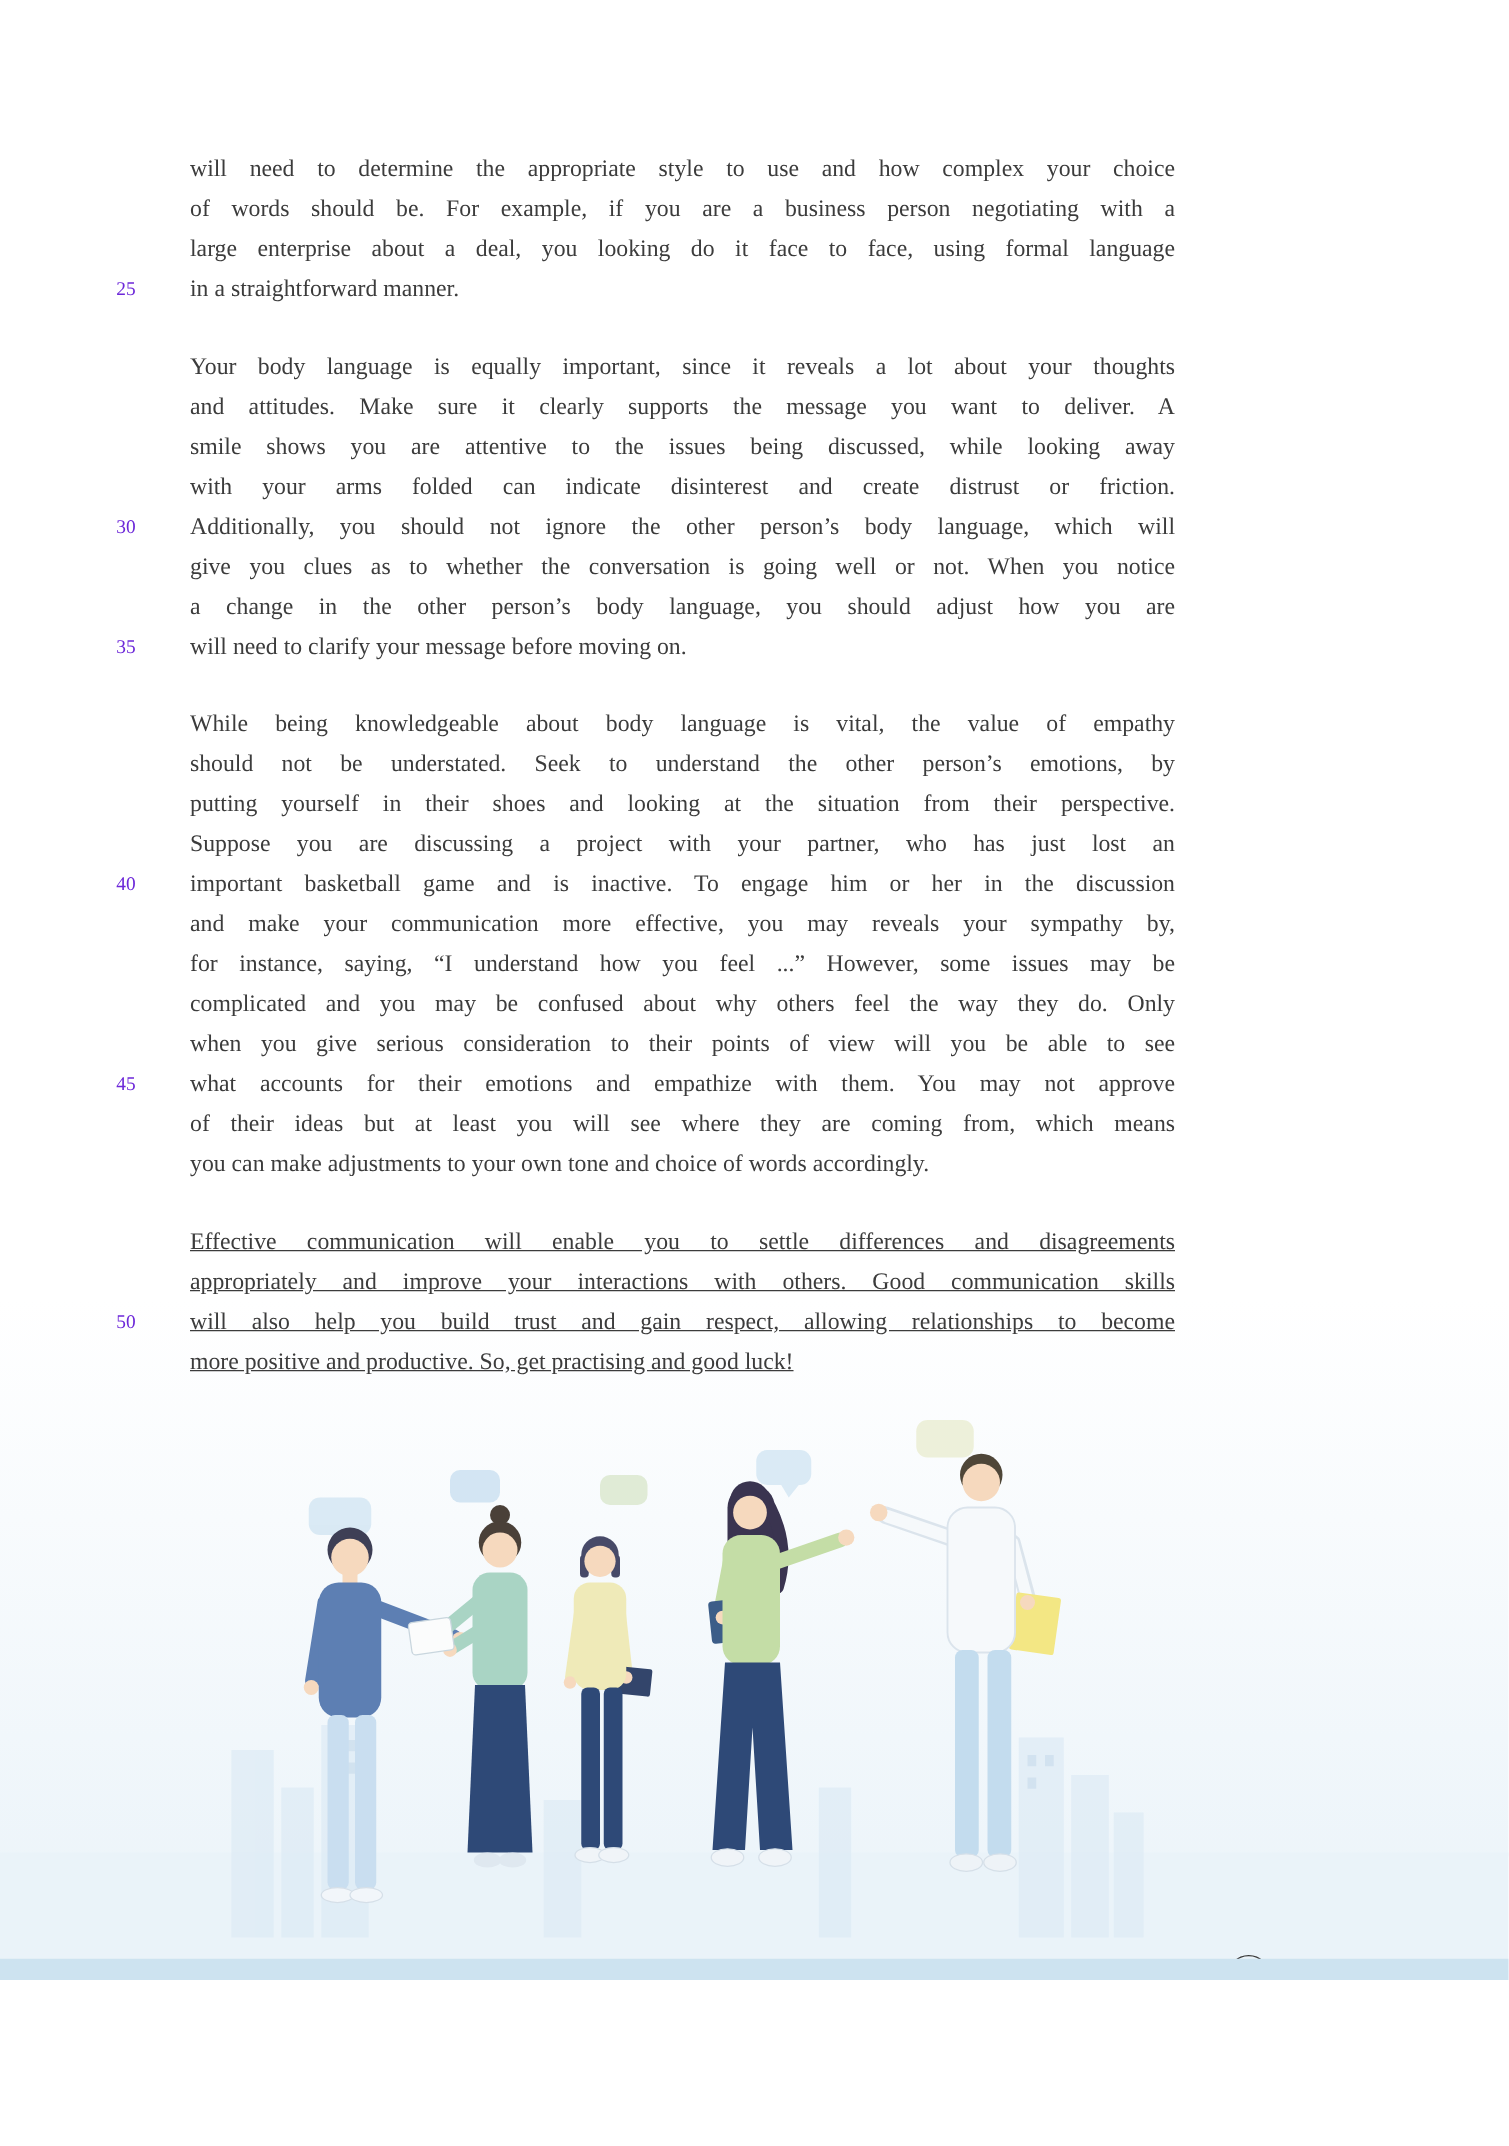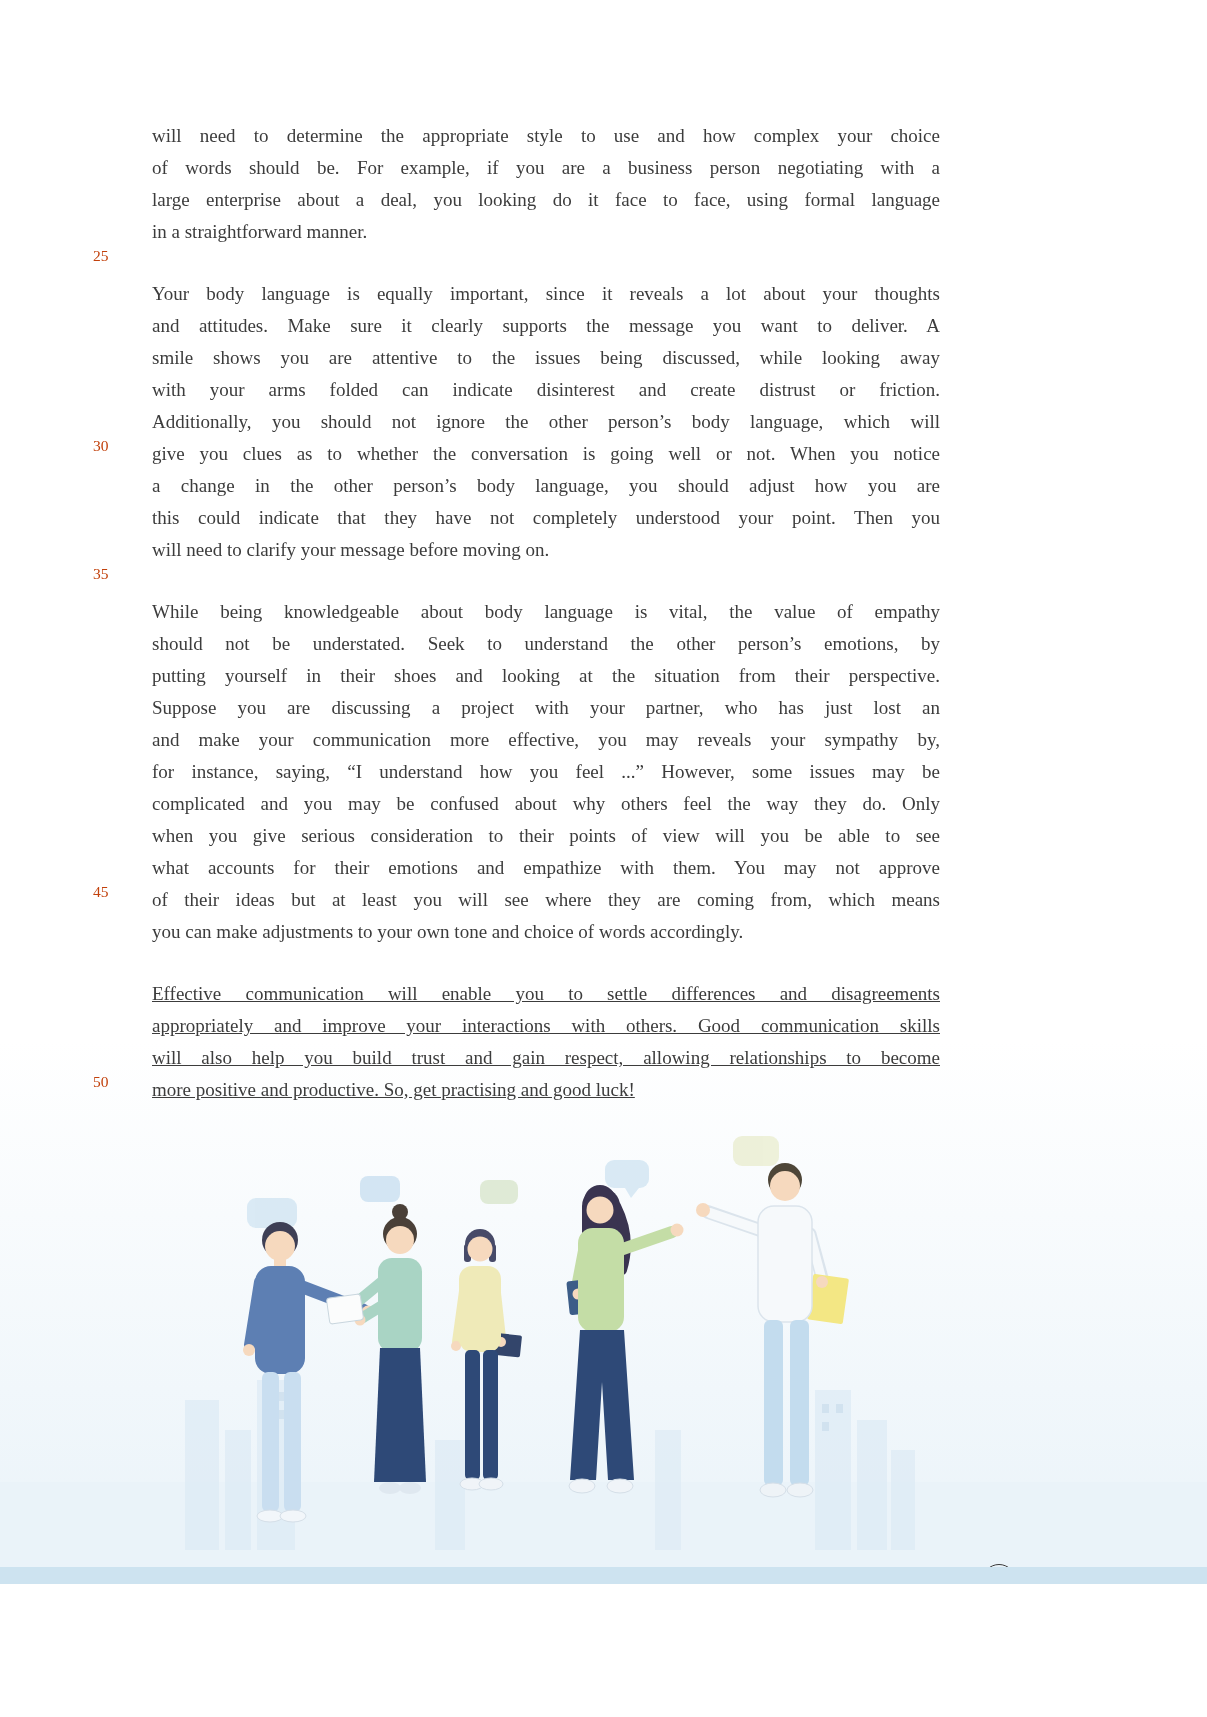--- a/index.html
+++ b/index.html
@@ -48,22 +48,21 @@
     white-space: normal;
   }
   .text-line.last { text-align-last: left; }
   .line-num {
     position: absolute;
     left: -59px; top: 0;
     width: 34px;
     text-align: right;
     font-size: 15.5px;
     line-height: 32px;
-    color: #c2410c;
-    margin-top: 24px;
+    color: #6d28d9;
   }
   .footer {
     position: absolute;
     top: 1564px; left: 0;
     width: 1016px;
     display: flex;
     justify-content: flex-end;
     align-items: center;
     gap: 14px;
     font-family: "Liberation Sans", sans-serif;
@@ -214,28 +213,28 @@
         <div class="text-line last"><span class="line-num">25</span><span>in a straightforward manner.</span></div>
       </div>
       <div class="paragraph">
         <div class="text-line"><span>Your body language is equally important, since it reveals a lot about your thoughts</span></div>
         <div class="text-line"><span>and attitudes. Make sure it clearly supports the message you want to deliver. A</span></div>
         <div class="text-line"><span>smile shows you are attentive to the issues being discussed, while looking away</span></div>
         <div class="text-line"><span>with your arms folded can indicate disinterest and create distrust or friction.</span></div>
         <div class="text-line"><span class="line-num">30</span><span>Additionally, you should not ignore the other person’s body language, which will</span></div>
         <div class="text-line"><span>give you clues as to whether the conversation is going well or not. When you notice</span></div>
         <div class="text-line"><span>a change in the other person’s body language, you should adjust how you are</span></div>
-        <div class="text-line"><span>this could indicate that they have not completely understood your point. Then you</span></div>
         <div class="text-line last"><span class="line-num">35</span><span>will need to clarify your message before moving on.</span></div>
       </div>
       <div class="paragraph">
         <div class="text-line"><span>While being knowledgeable about body language is vital, the value of empathy</span></div>
         <div class="text-line"><span>should not be understated. Seek to understand the other person’s emotions, by</span></div>
         <div class="text-line"><span>putting yourself in their shoes and looking at the situation from their perspective.</span></div>
         <div class="text-line"><span>Suppose you are discussing a project with your partner, who has just lost an</span></div>
+        <div class="text-line"><span class="line-num">40</span><span>important basketball game and is inactive. To engage him or her in the discussion</span></div>
         <div class="text-line"><span>and make your communication more effective, you may reveals your sympathy by,</span></div>
         <div class="text-line"><span>for instance, saying, “I understand how you feel ...” However, some issues may be</span></div>
         <div class="text-line"><span>complicated and you may be confused about why others feel the way they do. Only</span></div>
         <div class="text-line"><span>when you give serious consideration to their points of view will you be able to see</span></div>
         <div class="text-line"><span class="line-num">45</span><span>what accounts for their emotions and empathize with them. You may not approve</span></div>
         <div class="text-line"><span>of their ideas but at least you will see where they are coming from, which means</span></div>
         <div class="text-line last"><span>you can make adjustments to your own tone and choice of words accordingly.</span></div>
       </div>
       <div class="paragraph">
         <div class="text-line"><span>Effective communication will enable you to settle differences and disagreements</span></div>

